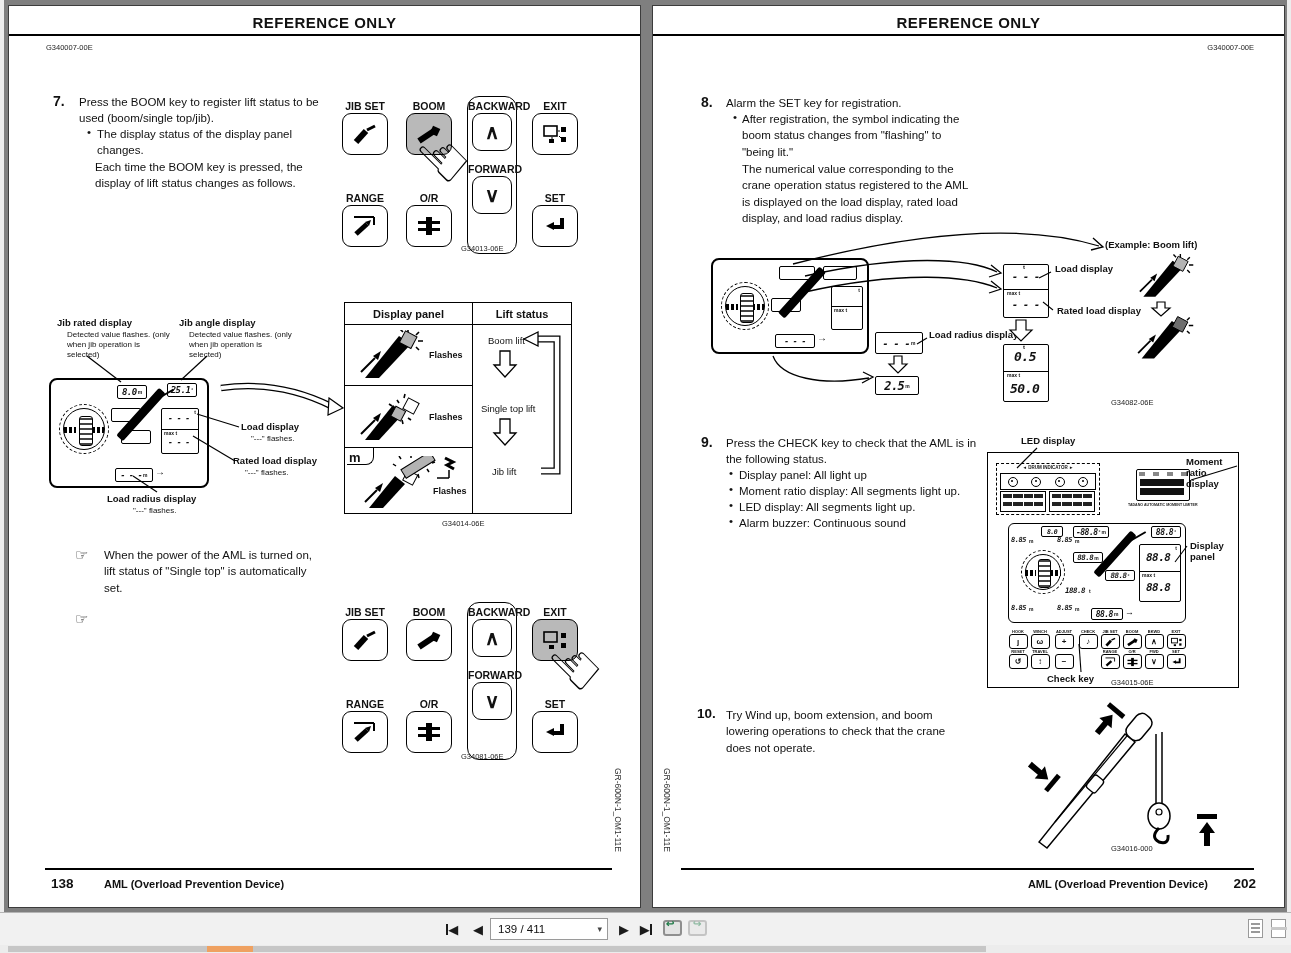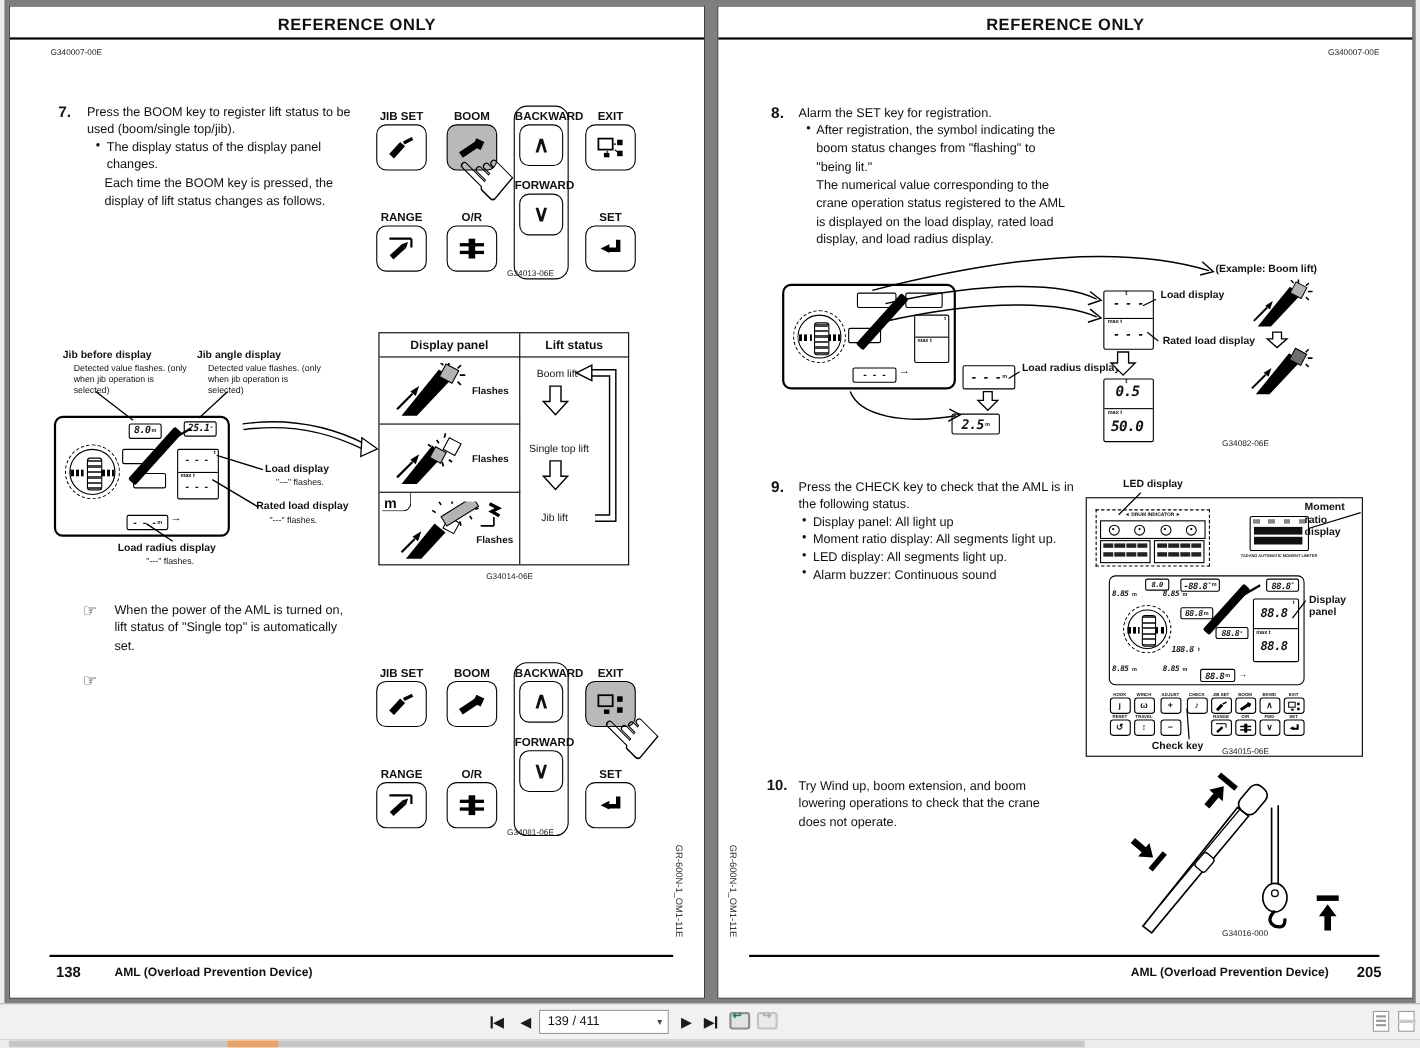--- a/index.html
+++ b/index.html
@@ -161,21 +161,21 @@
               <path d="M20 3 v9 h-10" stroke="#000" stroke-width="4" fill="none"></path>
               <path d="M12 7 l-8 4 8 4 z" fill="#000"></path>
             </svg>
         </div>
       </div>
       <span class="hand" style="left:74px;top:26px;">☞</span>
     </div>
     <div class="fig-code" style="left:452px;top:238px;width:130px;">G34013-06E</div>
 
     <div class="abs" style="left:40px;top:306px;width:300px;height:206px;">
-      <div class="lbl" style="left:8px;top:6px;">Jib before display</div>
+      <div class="lbl" style="left:8px;top:6px;">Jib rated display</div>
       <div class="note-sm" style="left:18px;top:18px;width:104px;">Detected value flashes. (only when jib operation is selected)</div>
       <div class="lbl" style="left:130px;top:6px;">Jib angle display</div>
       <div class="note-sm" style="left:140px;top:18px;width:104px;">Detected value flashes. (only when jib operation is selected)</div>
 
       <div class="panel" style="left:0;top:66px;width:160px;height:110px;">
         <div class="gauge" style="left:8px;top:24px;width:50px;height:50px;">
           <div class="inner"></div>
           <div class="beam" style="left:4px;top:22px;width:12px;"></div>
           <div class="beam" style="right:4px;top:22px;width:12px;"></div>
           <div class="truck" style="left:19px;top:11px;width:12px;height:28px;"></div>
@@ -395,21 +395,21 @@
         <span class="seg" style="font-size:8px;">- - -</span>
       </div>
       <span class="abs" style="left:104px;top:72px;font-size:10px;">→</span>
     </div>
 
     <div class="segbox" style="left:222px;top:326px;width:48px;height:22px;">
       <span class="seg" style="font-size:10px;">- - -</span>
       <span class="tinyu">m</span>
     </div>
     <div class="lbl" style="left:276px;top:324px;">Load radius display</div>
-    <div class="segbox" style="left:212px;top:370px;width:44px;height:19px;">
+    <div class="segbox" style="left:222px;top:370px;width:44px;height:19px;">
       <span class="seg" style="font-size:12px;">2.5</span>
       <span class="tinyu">m</span>
     </div>
 
     <div class="abs" style="left:350px;top:258px;width:44px;height:52px;border:1.2px solid #000;border-radius:2px;background:#fff;">
       <span class="abs" style="left:19px;top:-1px;font-size:6px;font-weight:bold;">t</span>
       <span class="abs seg" style="left:8px;top:6px;font-size:10px;">- - -</span>
       <div class="divline" style="top:24px;"></div>
       <span class="abs tinyu" style="left:3px;top:25px;">max t</span>
       <span class="abs seg" style="left:8px;top:34px;font-size:10px;">- - -</span>
@@ -699,21 +699,21 @@
       <polygon points="504,296 512,296 512,302 517,302 508,310 499,302 504,302" fill="#fff" stroke="#000" stroke-width="1.2"></polygon>
       <path d="M384 442 L 364 462" stroke="#000" stroke-width="1.1"></path>
       <path d="M584 460 L 538 474" stroke="#000" stroke-width="1.1"></path>
       <path d="M534 540 L 522 556" stroke="#000" stroke-width="1.1"></path>
       <path d="M428 666 L 426 638" stroke="#000" stroke-width="1.1"></path>
     </svg>
 
     <div class="vert-code" style="left:19px;top:762px;">GR-600N-1_OM1-11E</div>
     <div class="abs" style="left:28px;right:30px;top:862px;height:1.5px;background:#000;"></div>
     <div class="abs" style="right:76px;top:872px;font-size:11px;font-weight:bold;">AML (Overload Prevention Device)</div>
-    <div class="abs" style="right:28px;top:870px;font-size:13.5px;font-weight:bold;">205</div>
+    <div class="abs" style="right:28px;top:870px;font-size:13.5px;font-weight:bold;">202</div>
   </div>
 
   <div class="toolbar">
     <div class="tbbtn" style="left:440px;">
         <span class="tb-bar"></span>
         <span class="tri">◀</span>
       </div>
     <div class="tbbtn" style="left:466px;">
         <span class="tri">◀</span>
       </div>

